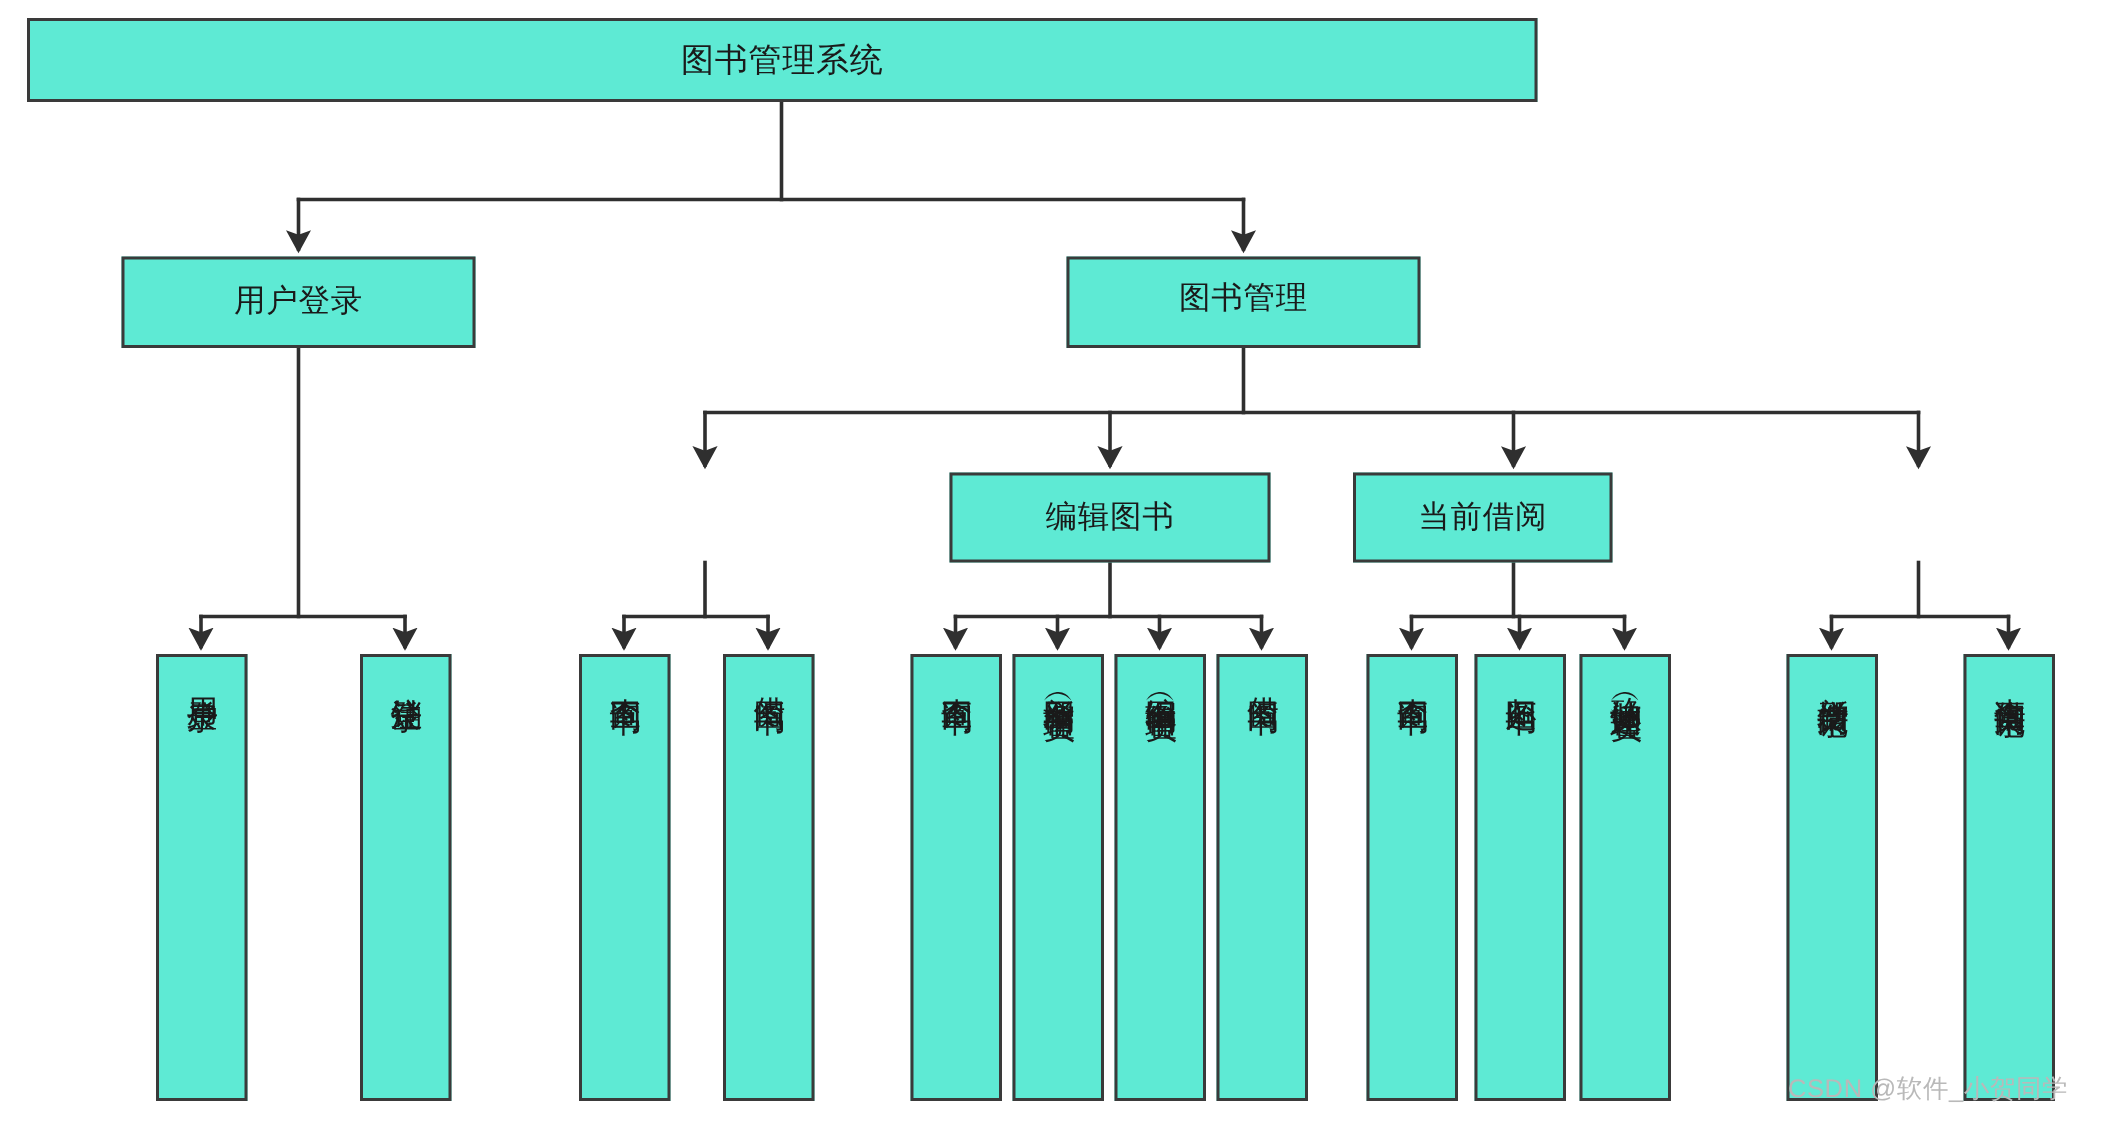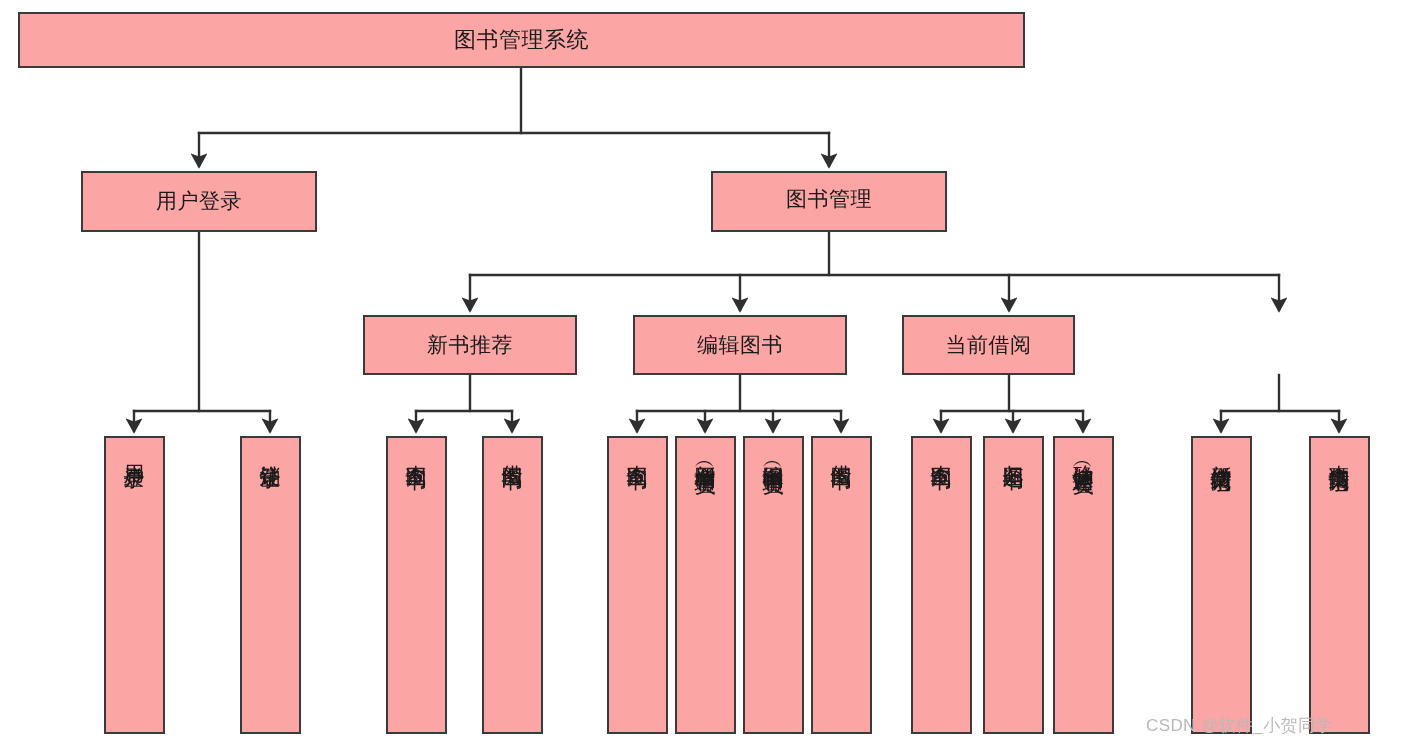--- a/index.html
+++ b/index.html
@@ -21,21 +21,21 @@
     position: absolute;
     left: 0;
     top: 0;
     width: 1405px;
     height: 747px;
     pointer-events: none;
   }
   .node {
     position: absolute;
     box-sizing: border-box;
-    background: #fca5a5;
+    background: #5eead4;
     border: 2px solid #3a3a3a;
     display: flex;
     align-items: center;
     justify-content: center;
     color: #1a1a1a;
   }
   .node .label {
     display: block;
     text-align: center;
     line-height: 1.18;
@@ -54,21 +54,21 @@
     writing-mode: vertical-rl;
     text-orientation: upright;
     font-size: 21px;
     line-height: 1.1;
     letter-spacing: 1.5px;
     white-space: nowrap;
   }
   #root-node .label { font-size: 22px; }
   #watermark {
     position: absolute;
-    left: 1146px;
+    left: 1192px;
     top: 714px;
     font-size: 17px;
     color: #b9b9b9;
     white-space: nowrap;
     letter-spacing: 0.4px;
     font-family: "Liberation Sans", "DejaVu Sans", sans-serif;
   }
 </style>
 </head>
 <body>
@@ -131,23 +131,20 @@
   </div>
 
   <div class="node horiz" style="left:81px; top:171px; width:236px; height:61px;">
     <span class="label">用户登录</span>
   </div>
 
   <div class="node horiz" style="left:711px; top:171px; width:236px; height:61px;font-family:Liberation Mono, monospace;">
     <span class="label">图书管理</span>
   </div>
 
-  <div class="node horiz" style="left:363px; top:315px; width:214px; height:60px;">
-    <span class="label">新书推荐</span>
-  </div>
 
   <div class="node horiz" style="left:633px; top:315px; width:214px; height:60px;">
     <span class="label">编辑图书</span>
   </div>
 
   <div class="node horiz" style="left:902px; top:315px; width:173px; height:60px;">
     <span class="label">当前借阅</span>
   </div>
 
 

